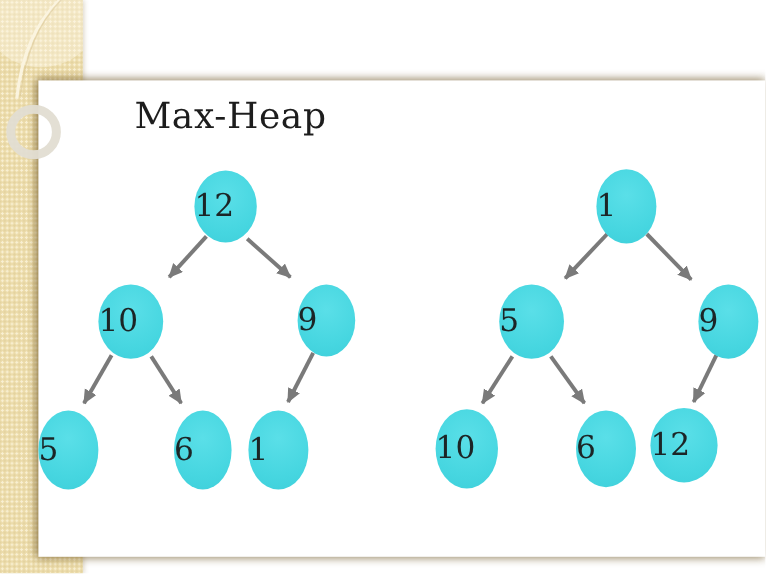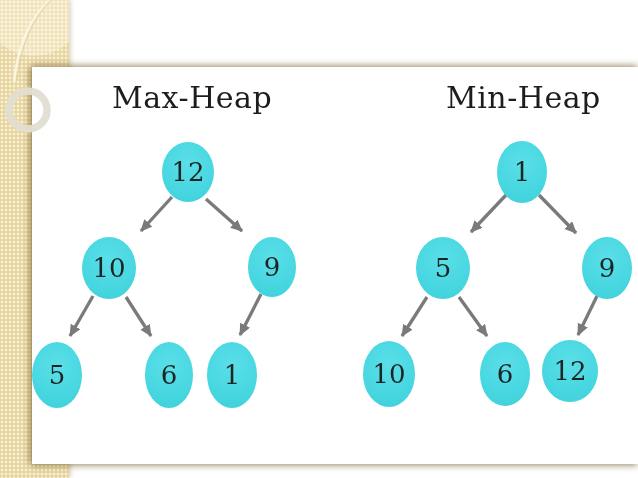--- a/index.html
+++ b/index.html
@@ -35,21 +35,21 @@
   .tree-layer{position:absolute;left:0;top:0;width:638px;height:478px;z-index:4;}
   .edges{position:absolute;left:0;top:0;width:638px;height:478px;}
   .heap-title{
     position:absolute;
     font-size:30px;color:#1d1d1d;letter-spacing:0.5px;
     text-align:center;white-space:nowrap;
   }
   .node{
     position:absolute;border-radius:50%;
     background:radial-gradient(circle at 50% 35%, #5adfe8 0%, #46d6e0 65%, #3ecfda 100%);
-    display:flex;align-items:center;justify-content:center;
+    display:flex;align-items:center;justify-content:flex-start;
     color:#1c2526;font-size:26px;
   }
 </style>
 </head>
 <body>
 
 <div class="slide">
 
   <div class="band">
     <svg class="band-decor" width="69" height="160" viewBox="0 0 69 160">
@@ -61,21 +61,20 @@
 
   <div class="panel"></div>
 
   <svg class="ring-decor" width="60" height="62" viewBox="0 0 60 62">
     <circle cx="28" cy="30" r="19" fill="none" stroke="rgba(226,221,210,0.95)" stroke-width="7.5"></circle>
   </svg>
 
   <div class="tree-layer">
 
     <div class="heap-title" style="left:112px;top:80px;width:150px;">Max-Heap</div>
-    <div class="heap-title" style="left:446px;top:80px;width:150px;">Min-Heap</div>
 
     <svg class="edges" width="638" height="478" viewBox="0 0 638 478">
       <defs>
         <marker id="ah" markerUnits="userSpaceOnUse" markerWidth="16" markerHeight="14" refX="11" refY="5.5" orient="auto">
           <path d="M0,0 L12,5.5 L0,11 z" fill="#7a7a7a"></path>
         </marker>
       </defs>
 
       <line x1="172" y1="197" x2="141" y2="231" stroke="#7a7a7a" stroke-width="3.3" marker-end="url(#ah)"></line>
       <line x1="206" y1="199" x2="242" y2="231" stroke="#7a7a7a" stroke-width="3.3" marker-end="url(#ah)"></line>

